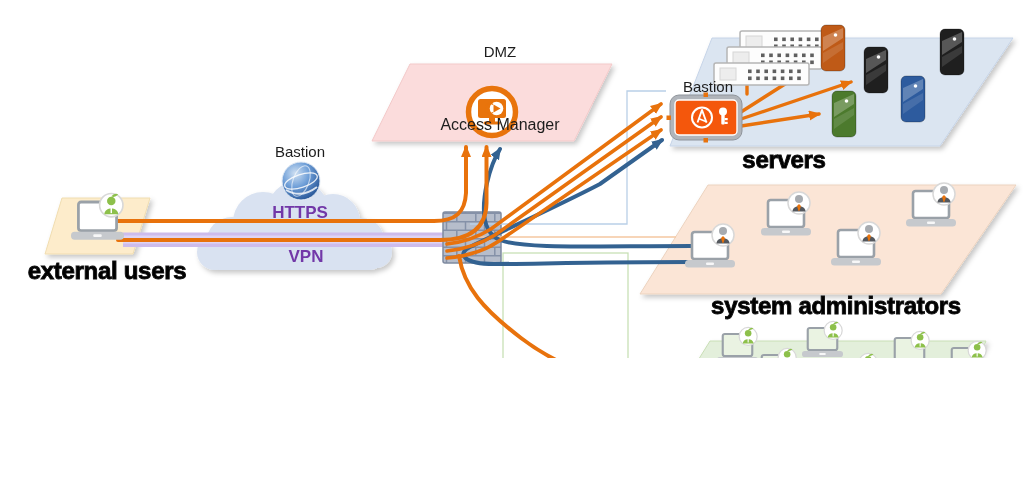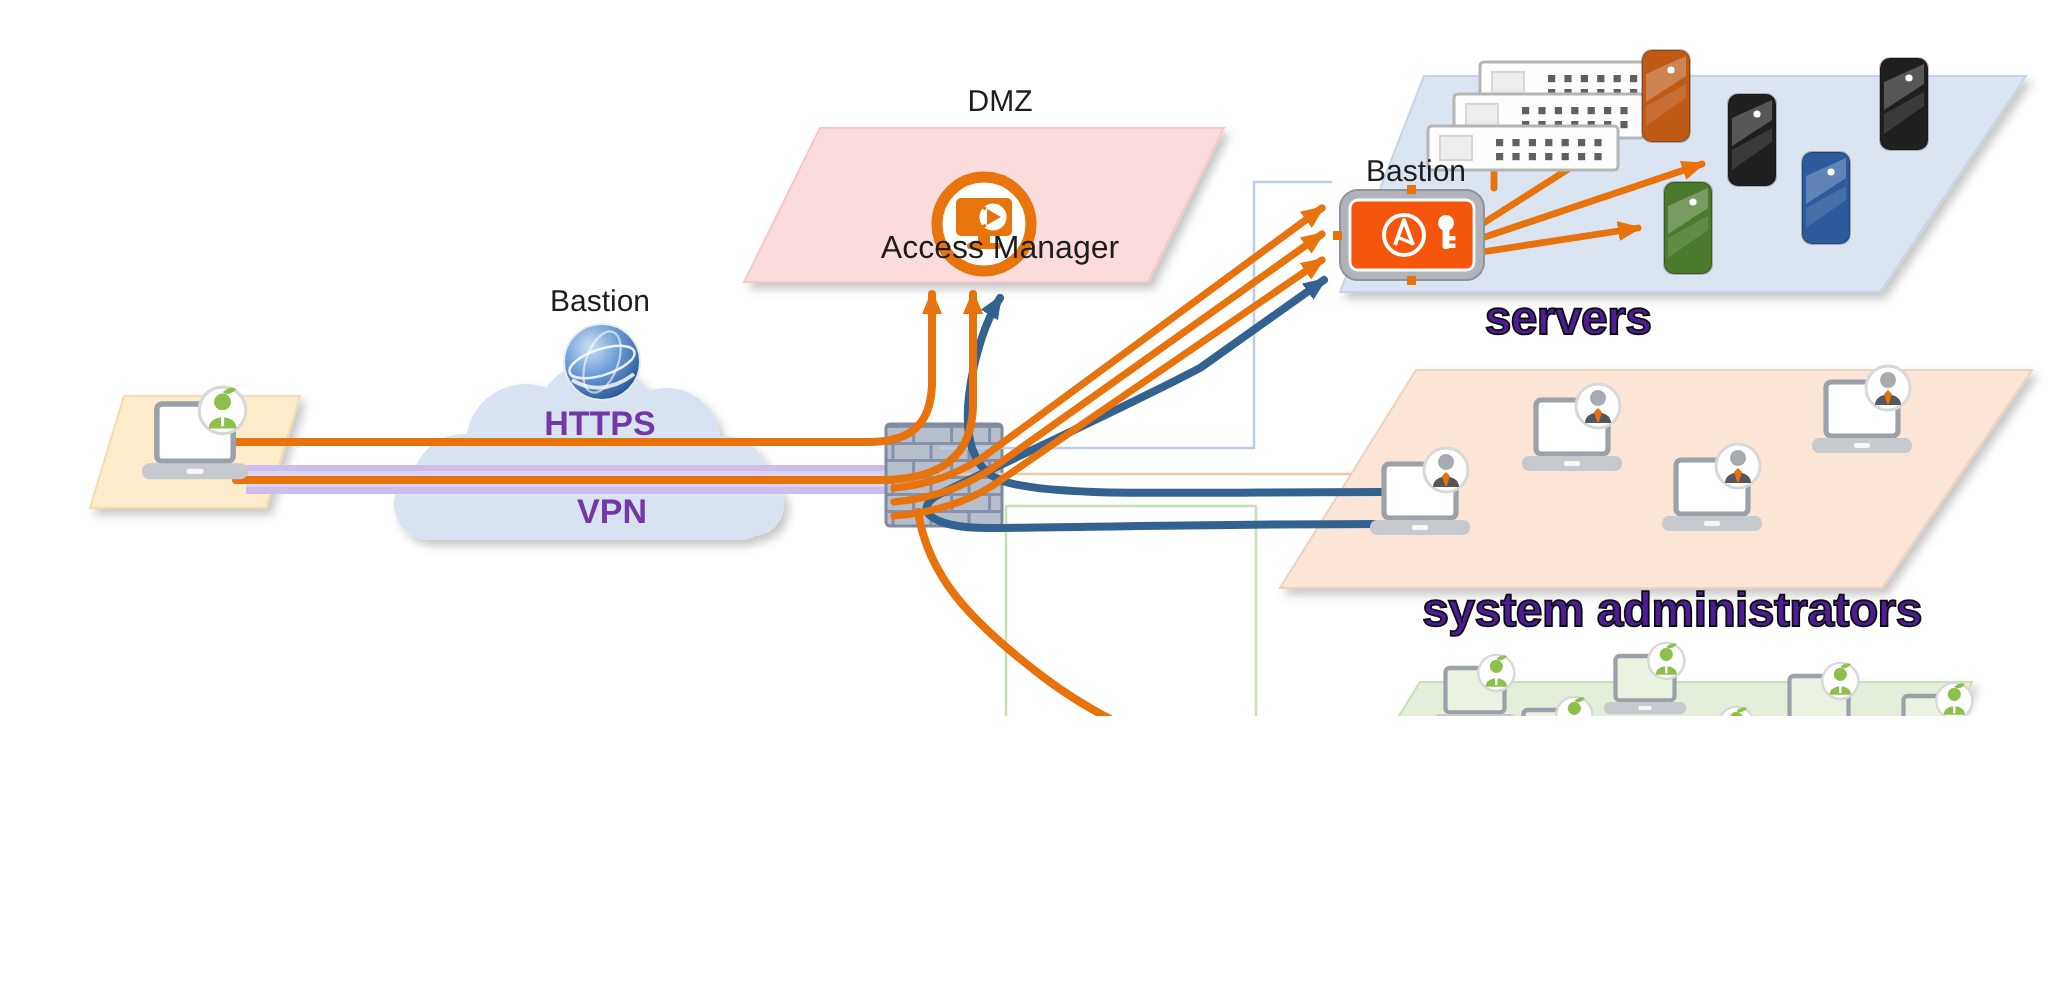--- a/index.html
+++ b/index.html
@@ -4,21 +4,21 @@
 <style>
   html,body{margin:0;padding:0;background:#fff;}
   #stage{position:relative;width:1024px;height:358px;background:#fff;overflow:hidden;
          font-family:"Liberation Sans",sans-serif;}
   #diagram{position:absolute;left:0;top:0;}
   .lbl{position:absolute;transform:translate(-50%,-50%);white-space:nowrap;color:#1d1d1d;
        font-family:"Liberation Sans",sans-serif;line-height:1;}
   .lbl-small{font-size:15px;}
   .lbl-med{font-size:16px;margin-top:48px;}
   .lbl-proto{font-size:17px;font-weight:bold;color:#7238a8;}
-  .lbl-zone{font-size:24px;font-weight:bold;color:#4c1d95;letter-spacing:-0.3px;
+  .lbl-zone{font-size:24px;font-weight:bold;color:#000000;letter-spacing:-0.3px;
             -webkit-text-stroke:0.9px #0d0d0d;}
 </style>
 </head>
 <body>
 
 <div id="stage">
 
 <svg id="diagram" width="1024" height="494" viewBox="0 0 1024 494">
   <defs>
     <marker id="ma" markerUnits="userSpaceOnUse" markerWidth="13" markerHeight="12" refX="10" refY="5" orient="auto">
@@ -434,16 +434,17 @@
         </g>
       </g>
 </svg>
 
 <div class="lbl lbl-small" style="left:500px;top:51px;">DMZ</div>
 <div class="lbl lbl-med" style="left:500px;top:77px;">Access Manager</div>
 <div class="lbl lbl-small" style="left:300px;top:151px;">Bastion</div>
 <div class="lbl lbl-proto" style="left:300px;top:212px;text-align:center;">HTTPS</div>
 <div class="lbl lbl-proto" style="left:306px;top:256px;">VPN</div>
 <div class="lbl lbl-small" style="left:708px;top:86px;">Bastion</div>
+<div class="lbl lbl-zone" style="left:107px;top:271px;">external users</div>
 <div class="lbl lbl-zone" style="left:784px;top:160px;">servers</div>
 <div class="lbl lbl-zone" style="left:836px;top:306px;text-align:center;">system administrators</div>
 
 </div>
 
 </body></html>

